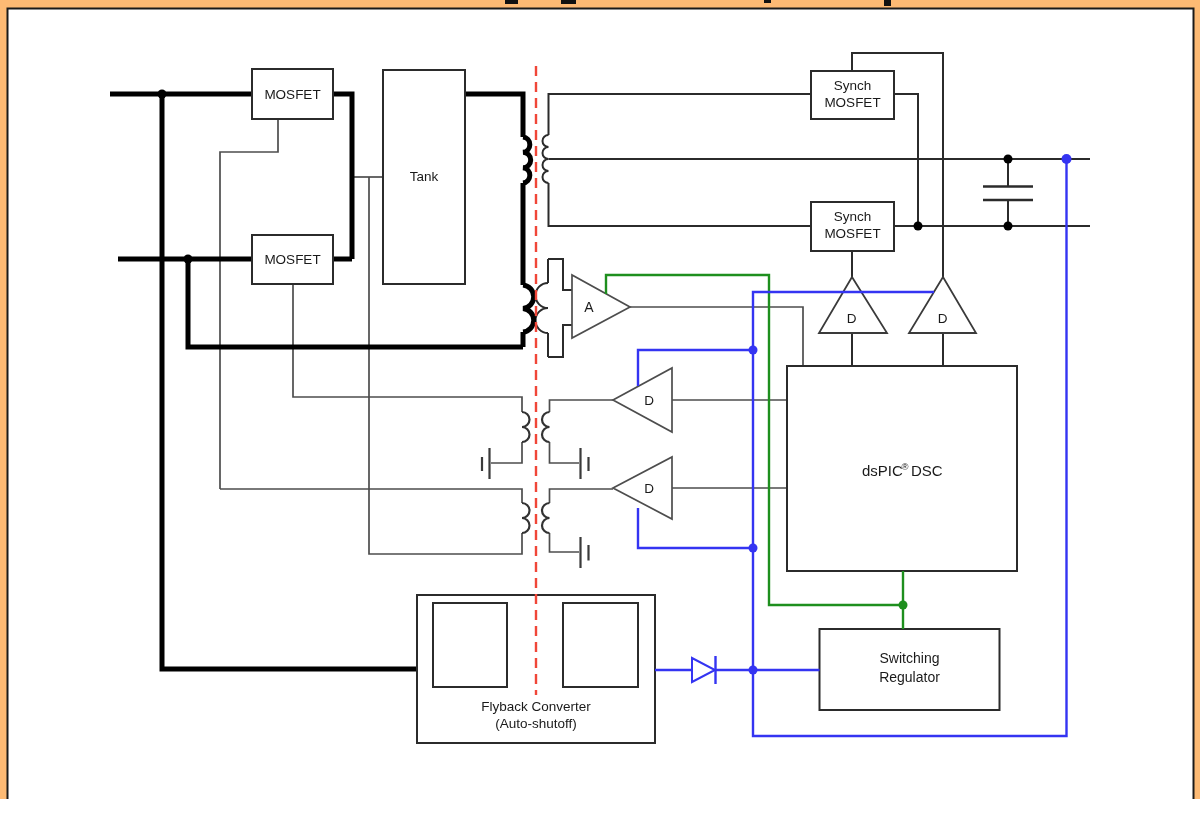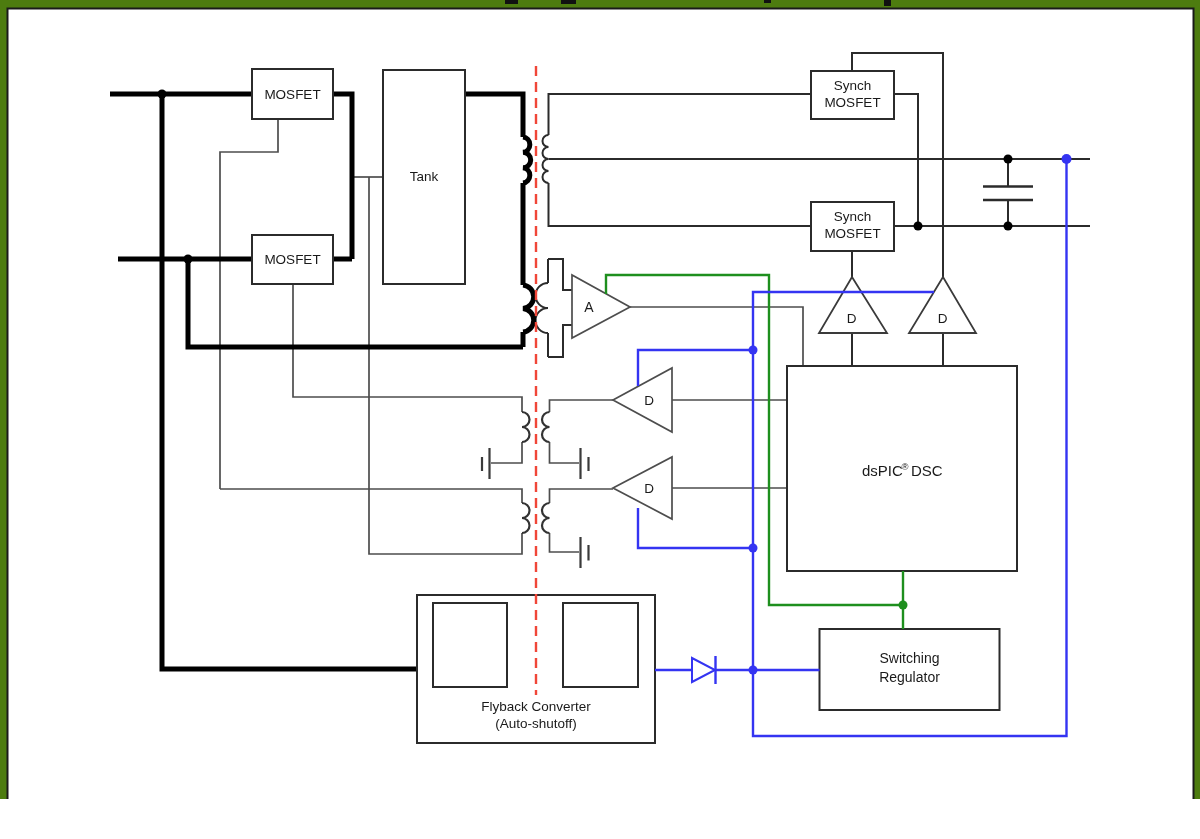--- a/index.html
+++ b/index.html
@@ -1,16 +1,16 @@
 <!DOCTYPE html>
 <html><head>
 <meta charset="utf-8">
 <style>
   html,body{margin:0;padding:0;background:#fff;}
-  .stage{position:relative;width:1200px;height:799px;background:#4d7c0f;overflow:hidden;
+  .stage{position:relative;width:1200px;height:799px;background:#fdba74;overflow:hidden;
          font-family:"Liberation Sans","DejaVu Sans",sans-serif;}
   svg{position:absolute;left:0;top:0;}
   text{fill:#1a1a1a;}
   .lbl{font-size:13.5px;}
   .lbl-md{font-size:14px;}
   .lbl-lg{font-size:15px;}
   .lbl-sup{font-size:9.5px;}
 </style>
 </head>
 <body>

